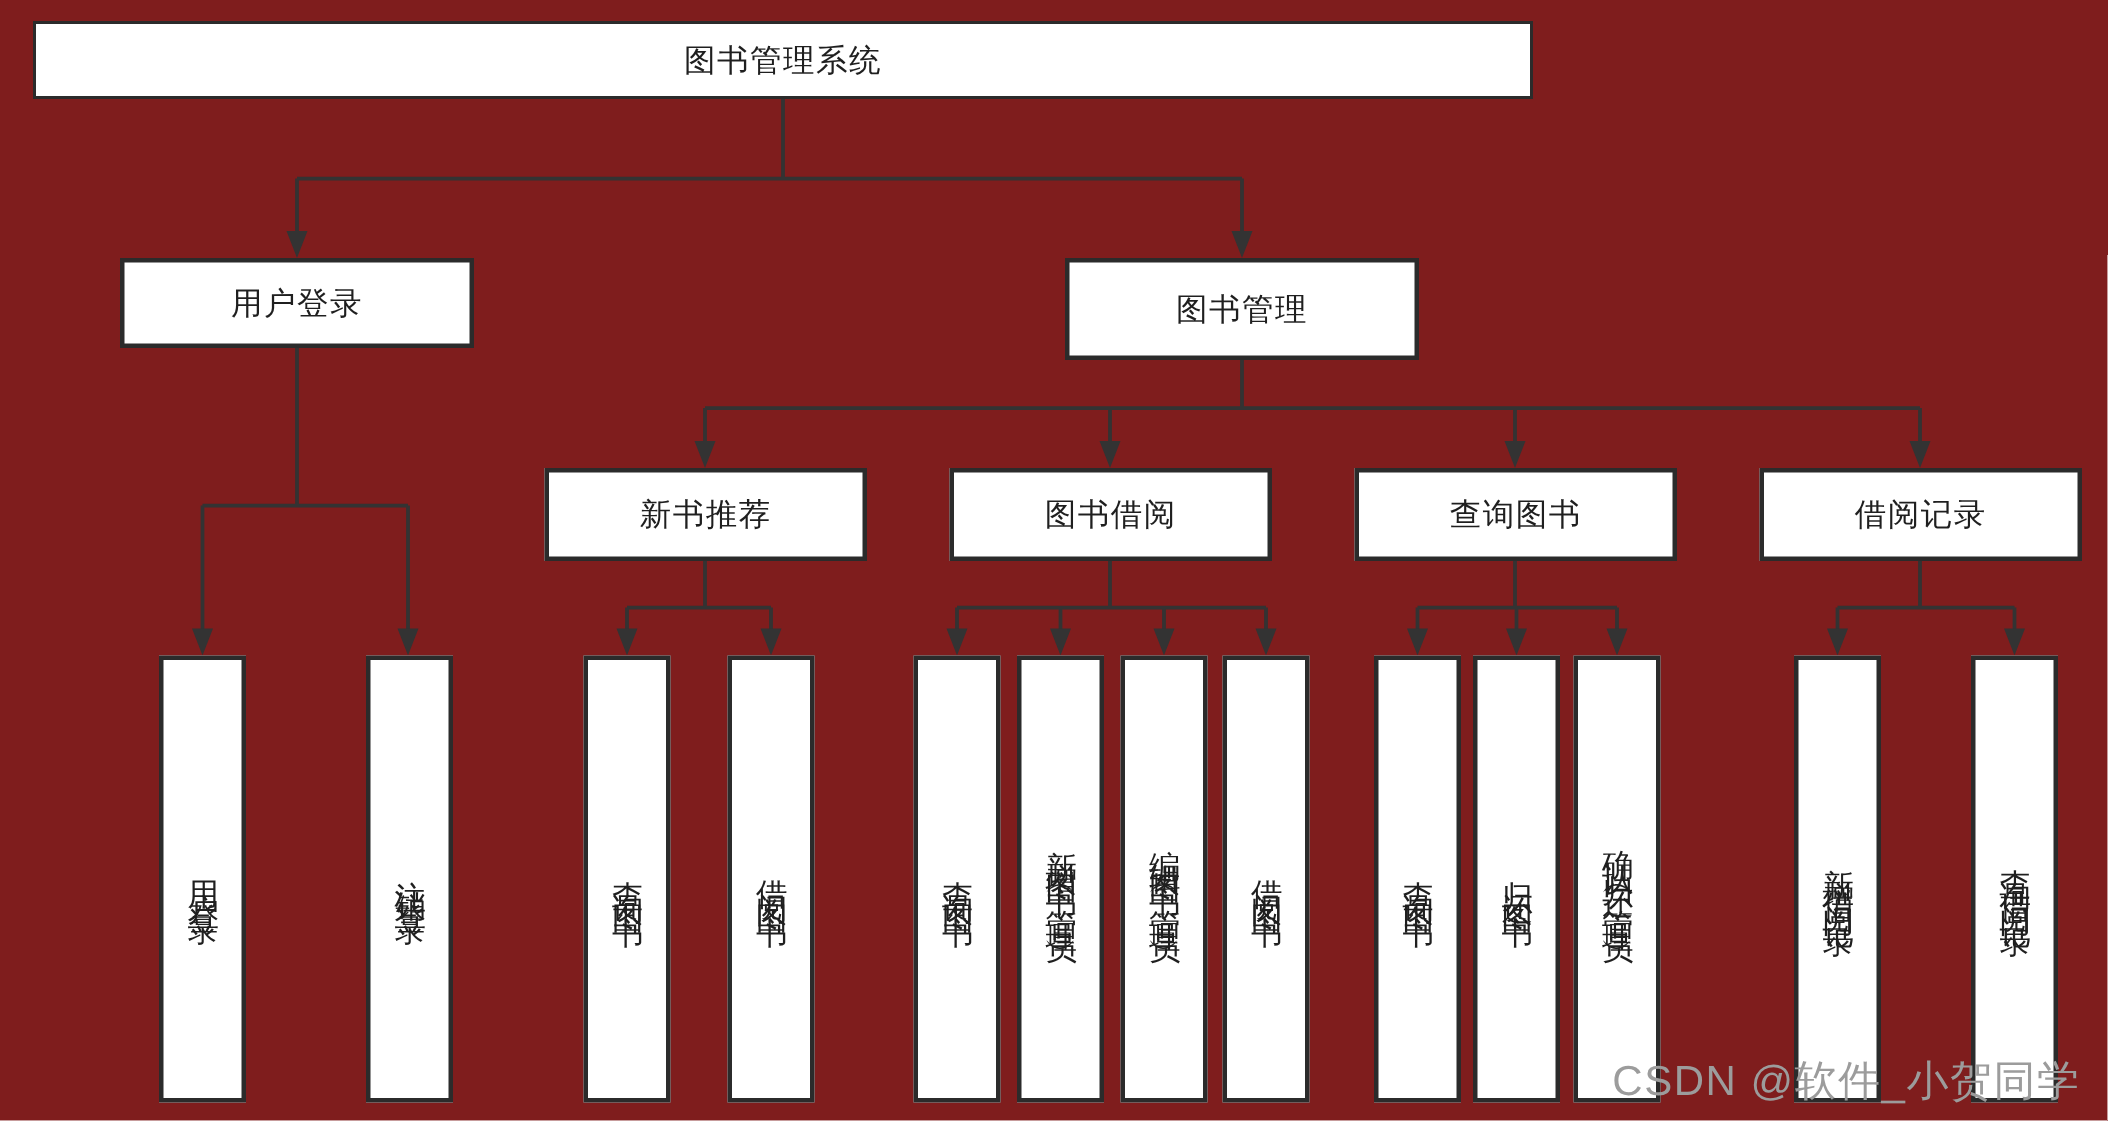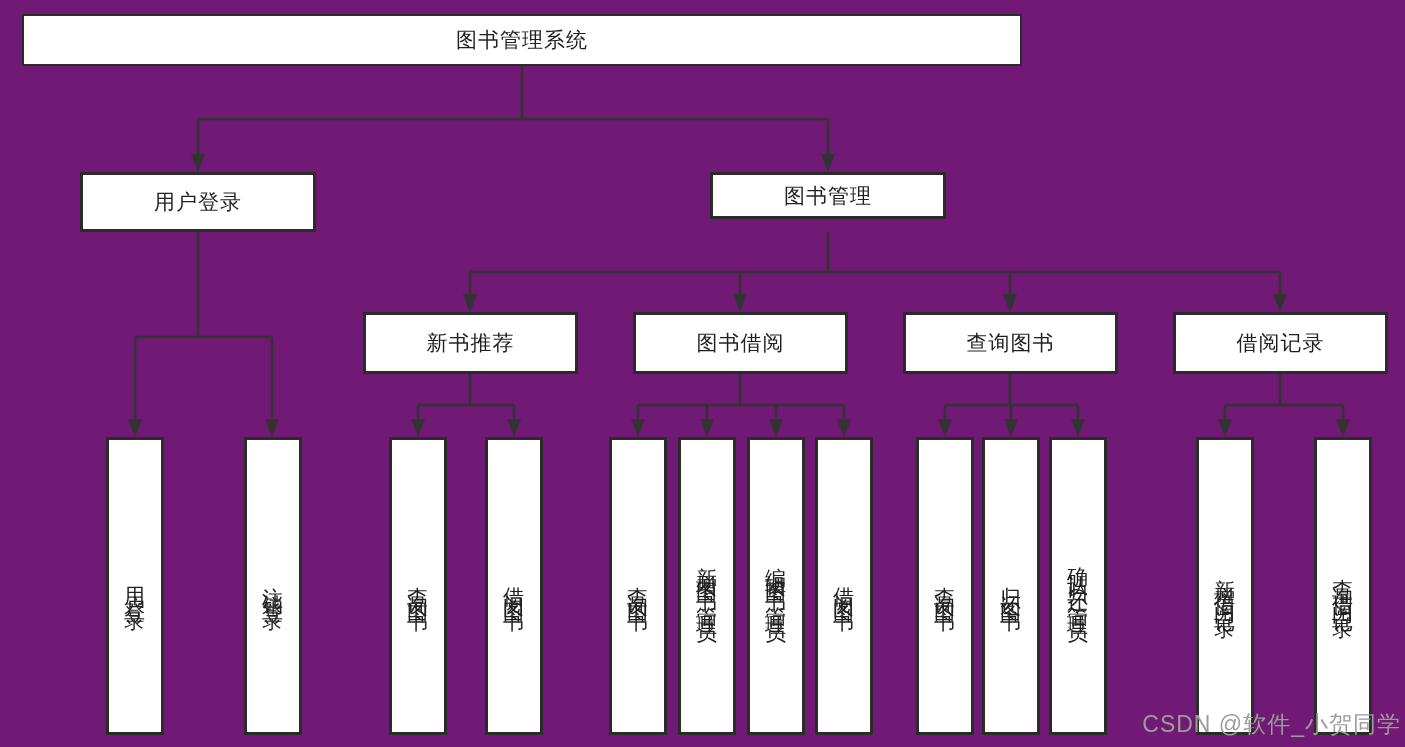--- a/index.html
+++ b/index.html
@@ -1,20 +1,20 @@
 <!DOCTYPE html>
 <html><head>
 <meta charset="utf-8">
 <style>
   html, body { margin: 0; padding: 0; background: #ffffff; }
   .canvas {
     position: relative;
     width: 1405px;
     height: 747px;
-    background: #701a75;
+    background: #7f1d1d;
     font-family: "Liberation Sans", "DejaVu Sans", sans-serif;
     overflow: hidden;
   }
   .wires {
     position: absolute;
     left: 0; top: 0;
     width: 1405px; height: 747px;
     pointer-events: none;
   }
   .box {
@@ -40,23 +40,23 @@
   }
   .vlabel {
     writing-mode: vertical-rl;
     font-size: 21px;
     letter-spacing: 8px;
     line-height: 1;
     white-space: nowrap;
   }
   .watermark {
     position: absolute;
-    right: 4px;
+    right: 18px;
     bottom: 7px;
-    font-size: 23px;
+    font-size: 28px;
     color: #9c9c9c;
     letter-spacing: 1px;
     white-space: nowrap;
   }
 </style>
 </head>
 <body>
 
 <div class="canvas">
 
@@ -92,21 +92,21 @@
     </g>
   </svg>
 
   <div class="box root" style="left:22px;top:14px;width:1000px;height:52px">
     <span class="hlabel">图书管理系统</span>
   </div>
 
   <div class="box" style="left:80px;top:172px;width:236px;height:60px">
     <span class="hlabel">用户登录</span>
   </div>
-  <div class="box" style="left:710px;top:172px;width:236px;height:47px">
+  <div class="box" style="left:710px;top:172px;width:236px;height:68px">
     <span class="hlabel">图书管理</span>
   </div>
 
   <div class="box" style="left:363px;top:312px;width:215px;height:62px">
     <span class="hlabel">新书推荐</span>
   </div>
   <div class="box" style="left:633px;top:312px;width:215px;height:62px">
     <span class="hlabel">图书借阅</span>
   </div>
   <div class="box" style="left:903px;top:312px;width:215px;height:62px">

